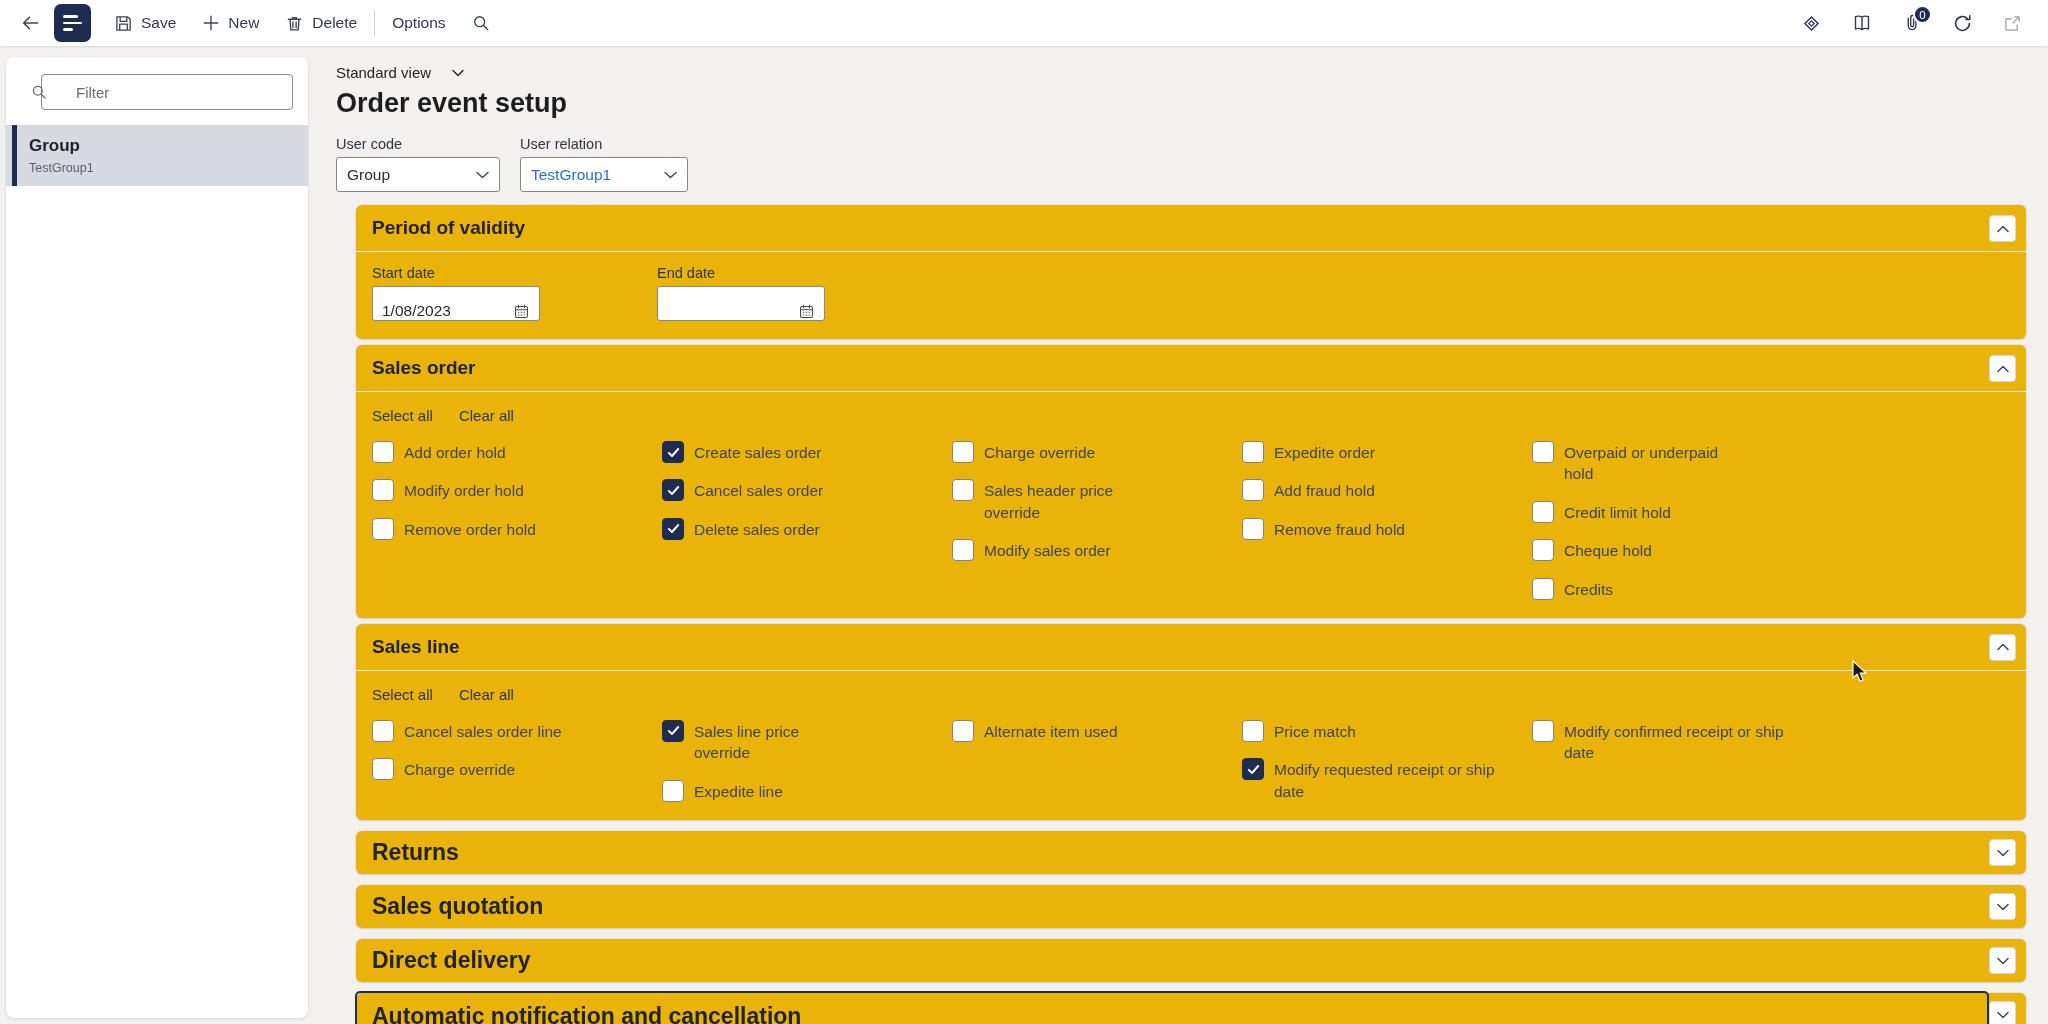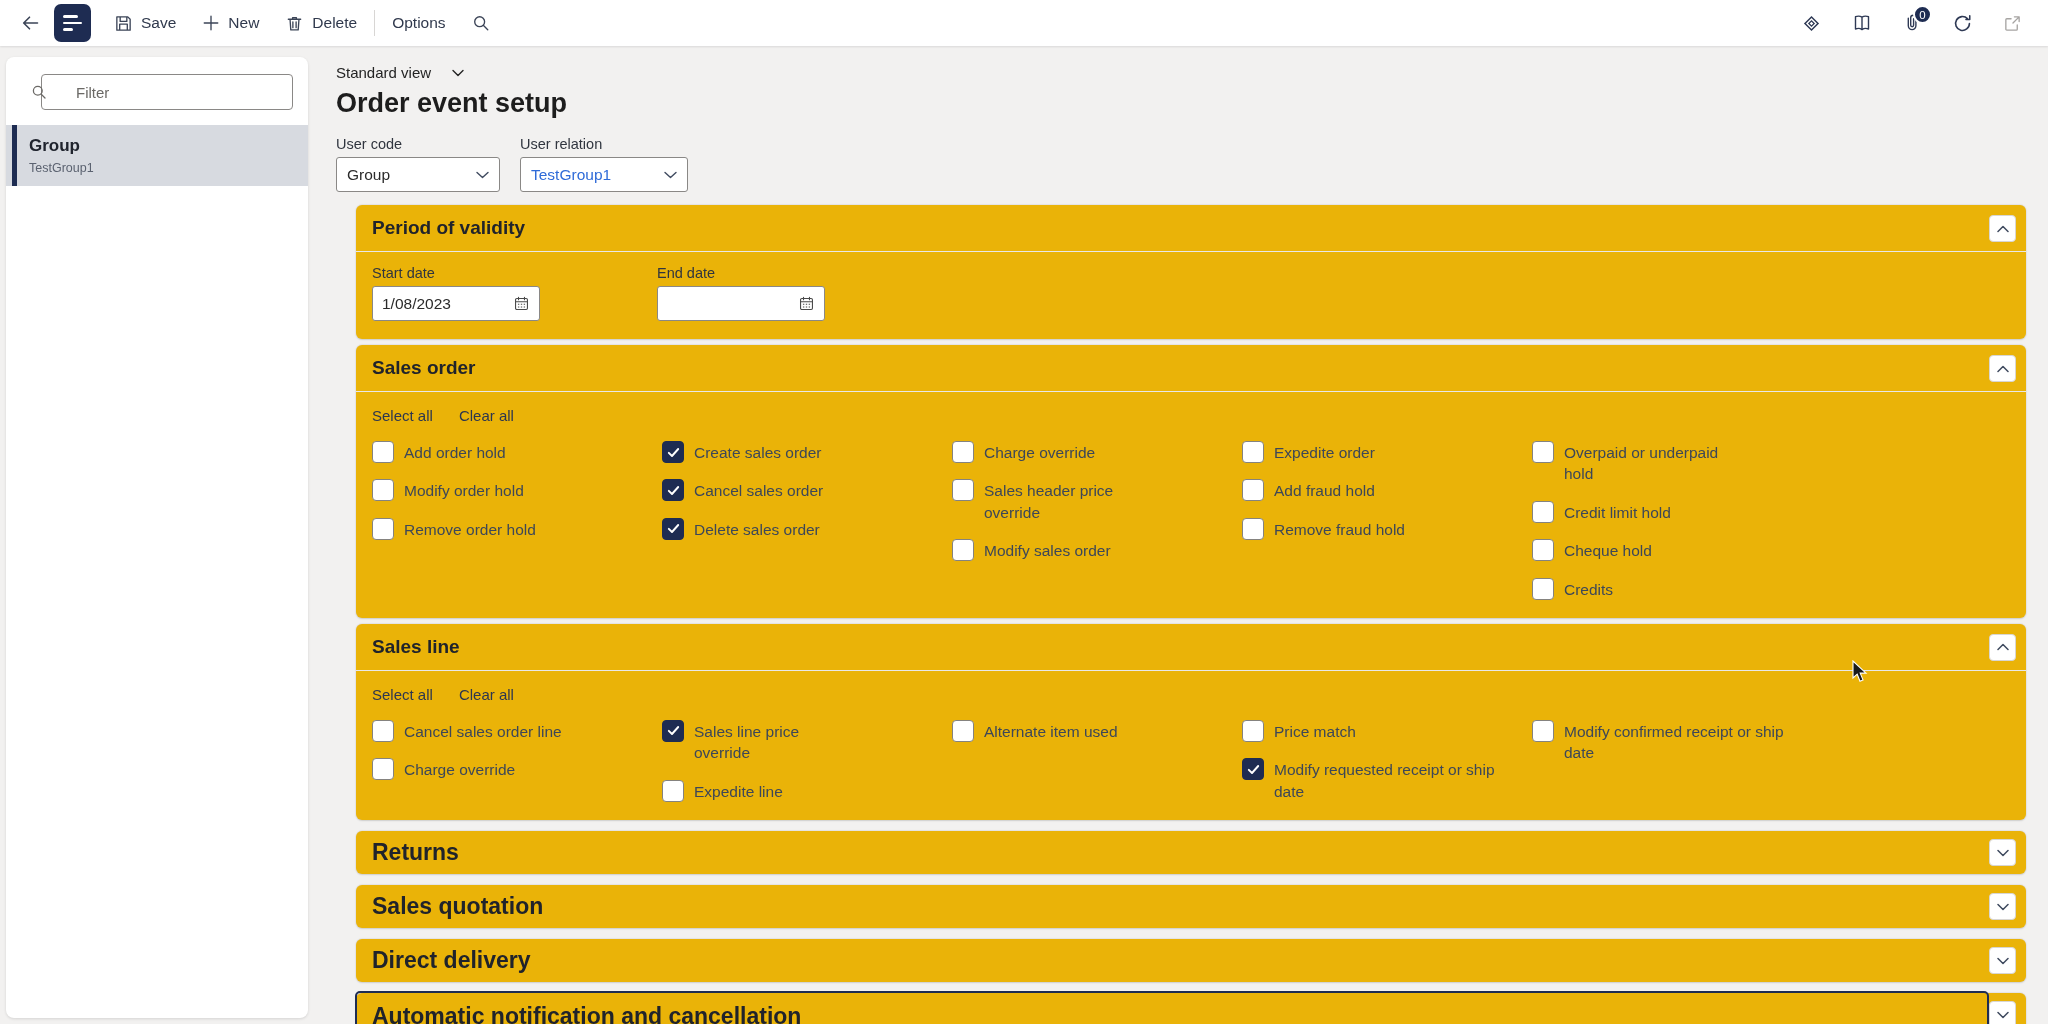--- a/index.html
+++ b/index.html
@@ -95,21 +95,21 @@
   }
 
   .card-body { padding:13px 16px 18px; }
 
   
   .pv-fields { display:flex; }
   .pv-field { width:168px; }
   .pv-field + .pv-field { margin-left:117px; }
   .date-box {
     margin-top:5px; height:35px; border:1px solid #8a8886; border-radius:3px; background:#fff;
-    display:flex; align-items:flex-start; padding:8px 9px; cursor:text;
+    display:flex; align-items:flex-end; padding:0 9px; cursor:text;
   }
   .date-box .val { font-size:15.5px; color:#2b2b2b; }
   .date-box .cal { margin-left:auto; color:#4a4a4a; cursor:pointer; }
 
   
   .links-row { display:flex; gap:26px; font-size:15px; color:#2c3650; margin:2px 0 17px; }
   .links-row span { cursor:pointer; }
   .cb-grid { display:flex; }
   .cb-col { width:290px; display:flex; flex-direction:column; gap:16px; }
   .cb { display:flex; gap:10px; cursor:pointer; align-items:flex-start; }

